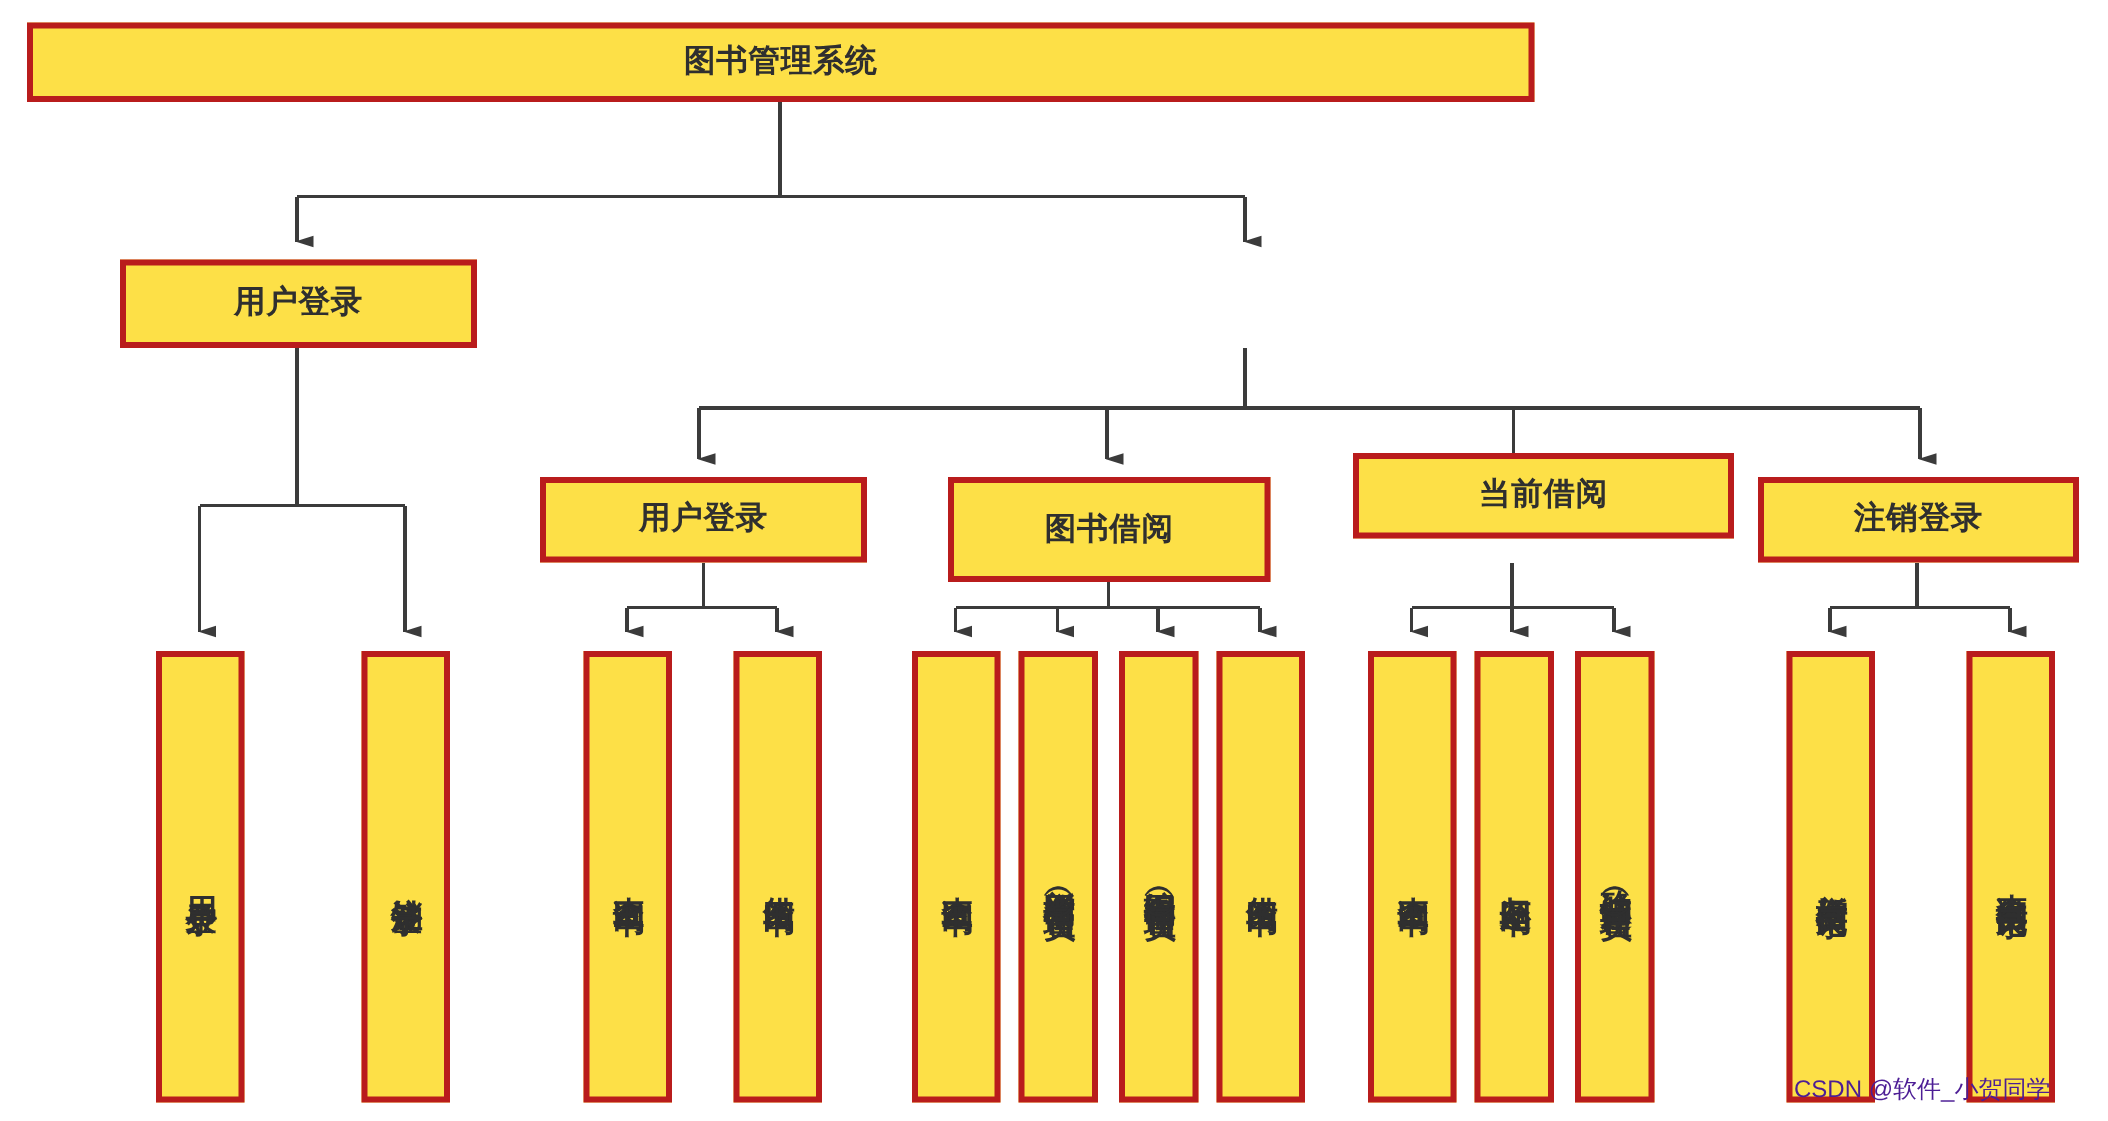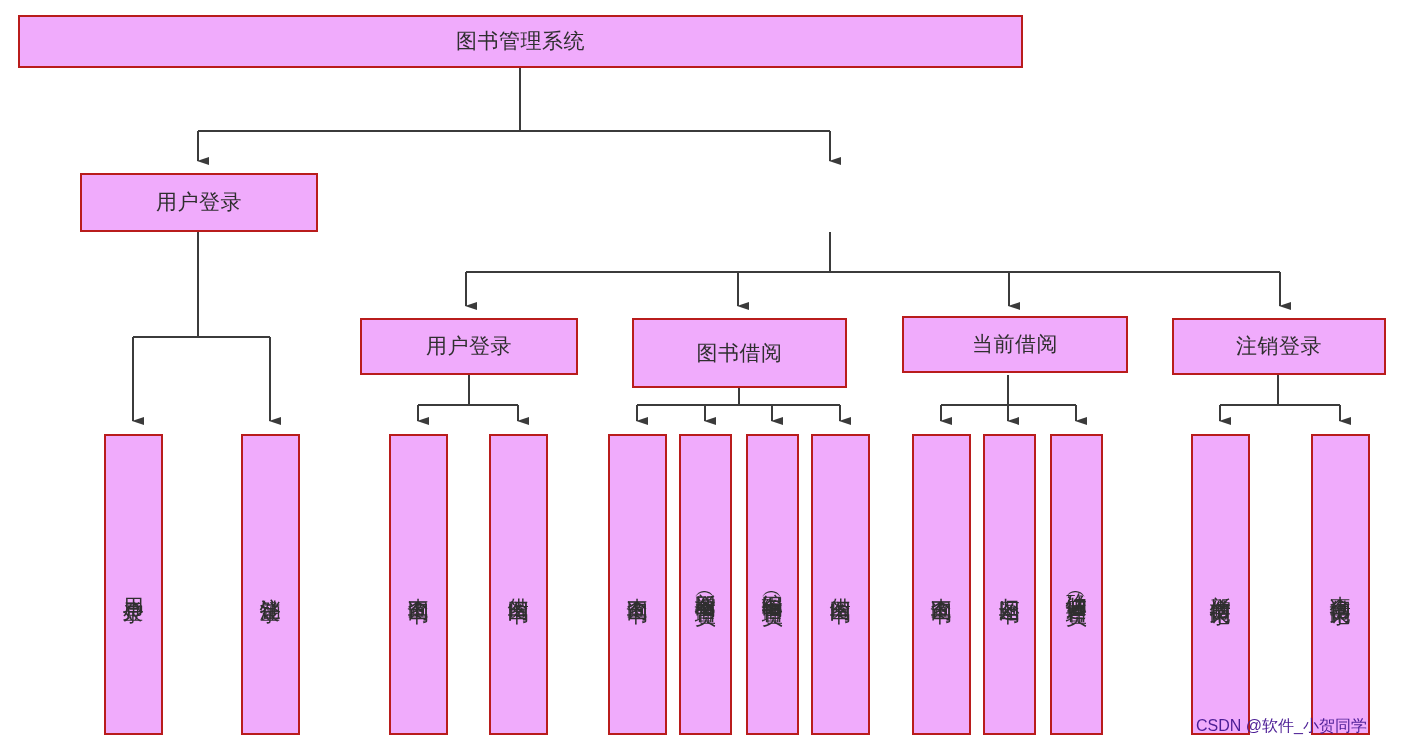--- a/index.html
+++ b/index.html
@@ -22,27 +22,28 @@
   #connectors {
     position: absolute;
     left: 0;
     top: 0;
     width: 1405px;
     height: 747px;
   }
   .node {
     position: absolute;
     box-sizing: border-box;
-    background: #f0abfc;
-    border: 2px solid #b91c1c;
+    background: #fde047;
+    border: 4px solid #b91c1c;
     display: flex;
     align-items: center;
     justify-content: center;
     color: #2f2f2f;
     z-index: 2;
+    font-weight: bold;
   }
   .node .label {
     display: block;
     text-align: center;
     line-height: 1.28;
     letter-spacing: 0.5px;
   }
   
   .node.horiz .label {
     font-size: 21px;
@@ -139,21 +140,21 @@
 
 
   <div class="node horiz" style="left:360px; top:318px; width:218px; height:57px;">
     <span class="label">用户登录</span>
   </div>
 
   <div class="node horiz" style="left:632px; top:318px; width:215px; height:70px;">
     <span class="label">图书借阅</span>
   </div>
 
-  <div class="node horiz" style="left:902px; top:316px; width:226px; height:57px;">
+  <div class="node horiz" style="left:902px; top:302px; width:254px; height:57px;">
     <span class="label">当前借阅</span>
   </div>
 
   <div class="node horiz" style="left:1172px; top:318px; width:214px; height:57px;">
     <span class="label">注销登录</span>
   </div>
 
   <div class="node vert" style="left:104px; top:434px; width:59px; height:301px;">
     <span class="label">用户登录</span>
   </div>

